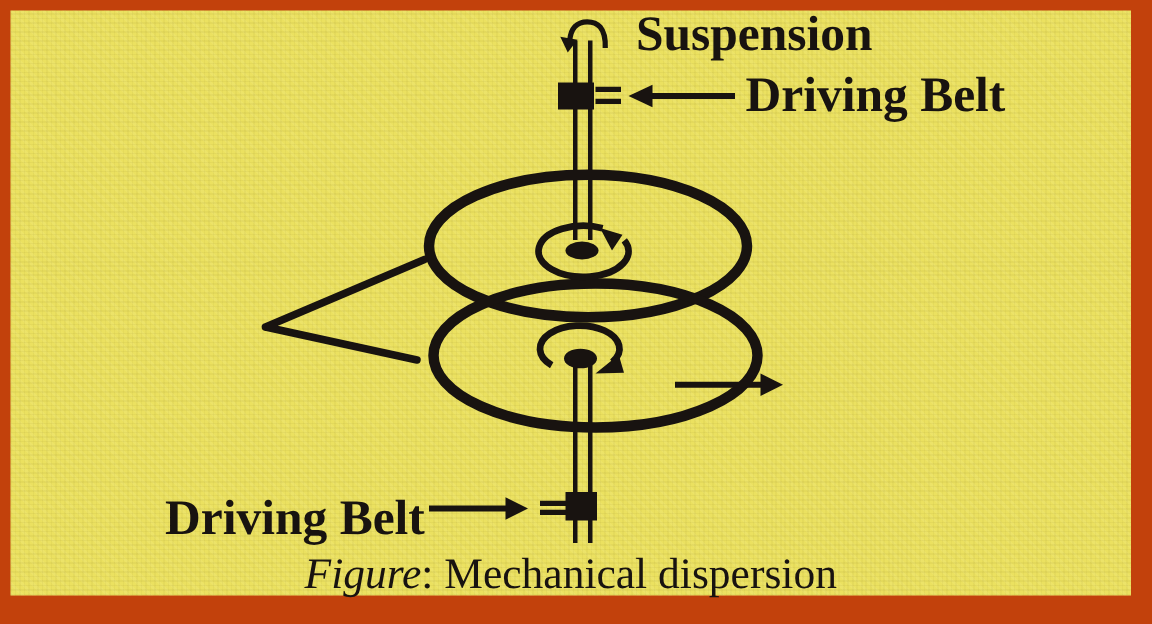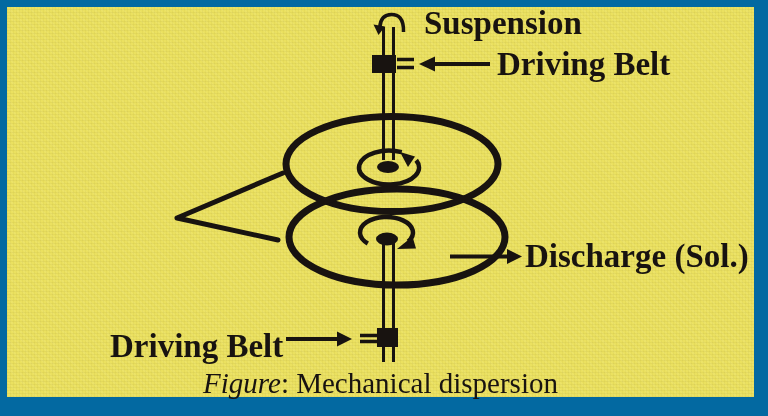--- a/index.html
+++ b/index.html
@@ -5,21 +5,21 @@
   html, body { margin: 0; padding: 0; }
   body {
     width: 768px; height: 416px;
     background: #040404;
     position: relative;
     overflow: hidden;
     font-family: "Liberation Serif", "DejaVu Serif", serif;
   }
   .frame {
     position: absolute; inset: 0;
-    background: #0369a1;
+    background: #c2410c;
   }
   .panel {
     position: absolute;
     left: 7px; top: 7px;
     width: 747px; height: 390px;
     background-color: #ebe160;
     background-image:
       repeating-linear-gradient(0deg,  rgba(125,112,28,0.07) 0 1px, rgba(0,0,0,0) 1px 3px),
       repeating-linear-gradient(90deg, rgba(125,112,28,0.06) 0 1px, rgba(0,0,0,0) 1px 3px),
       repeating-linear-gradient(45deg, rgba(255,252,214,0.07) 0 2px, rgba(0,0,0,0) 2px 5px);
@@ -109,20 +109,19 @@
         <path d="M279,332 H331" stroke-width="4"></path>
         <polygon points="345,332 330,324.5 330,339.5" fill="#181310" stroke="none"></polygon>
       </g>
     </svg>
 
     <div class="label label-suspension">Suspension</div>
 
     <div class="label label-belt-top">Driving Belt</div>
 
 
-    <div class="label label-discharge">Discharge (Sol.)</div>
 
     <div class="label label-belt-bottom">Driving Belt</div>
 
     <div class="caption"><span class="fig-word">Figure</span><span>: Mechanical dispersion</span></div>
 
   </div>
 </div>
 
 </body></html>

